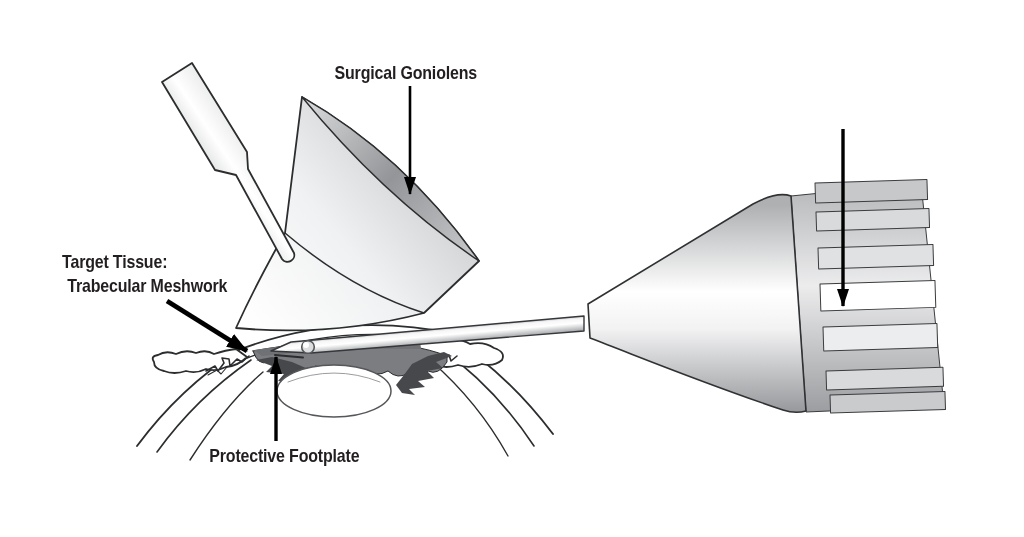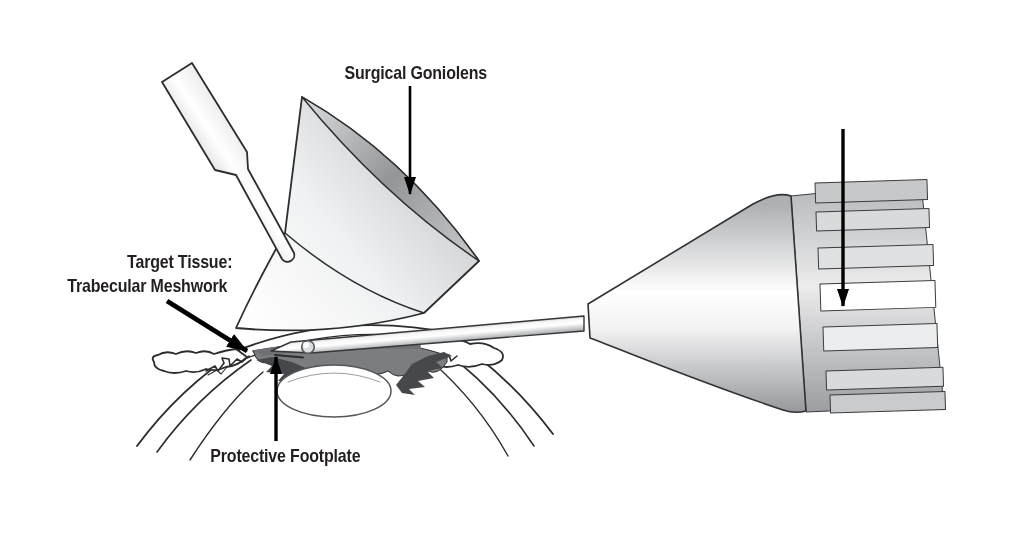--- a/index.html
+++ b/index.html
@@ -10,21 +10,21 @@
     overflow:hidden;
     font-family:"Liberation Sans", sans-serif;
   }
   #art{position:absolute;left:0;top:0;}
   .lbl{
     position:absolute;
     color:#231f20;
     font-weight:bold;
     font-size:19px;
     line-height:1.25;
-    text-align:right;
+    text-align:left;
     white-space:nowrap;
   }
   .lbl .tx{
     display:inline-block;
     transform:scaleX(0.84);
     transform-origin:center;
     letter-spacing:-0.2px;
   }
 </style>
 </head>

